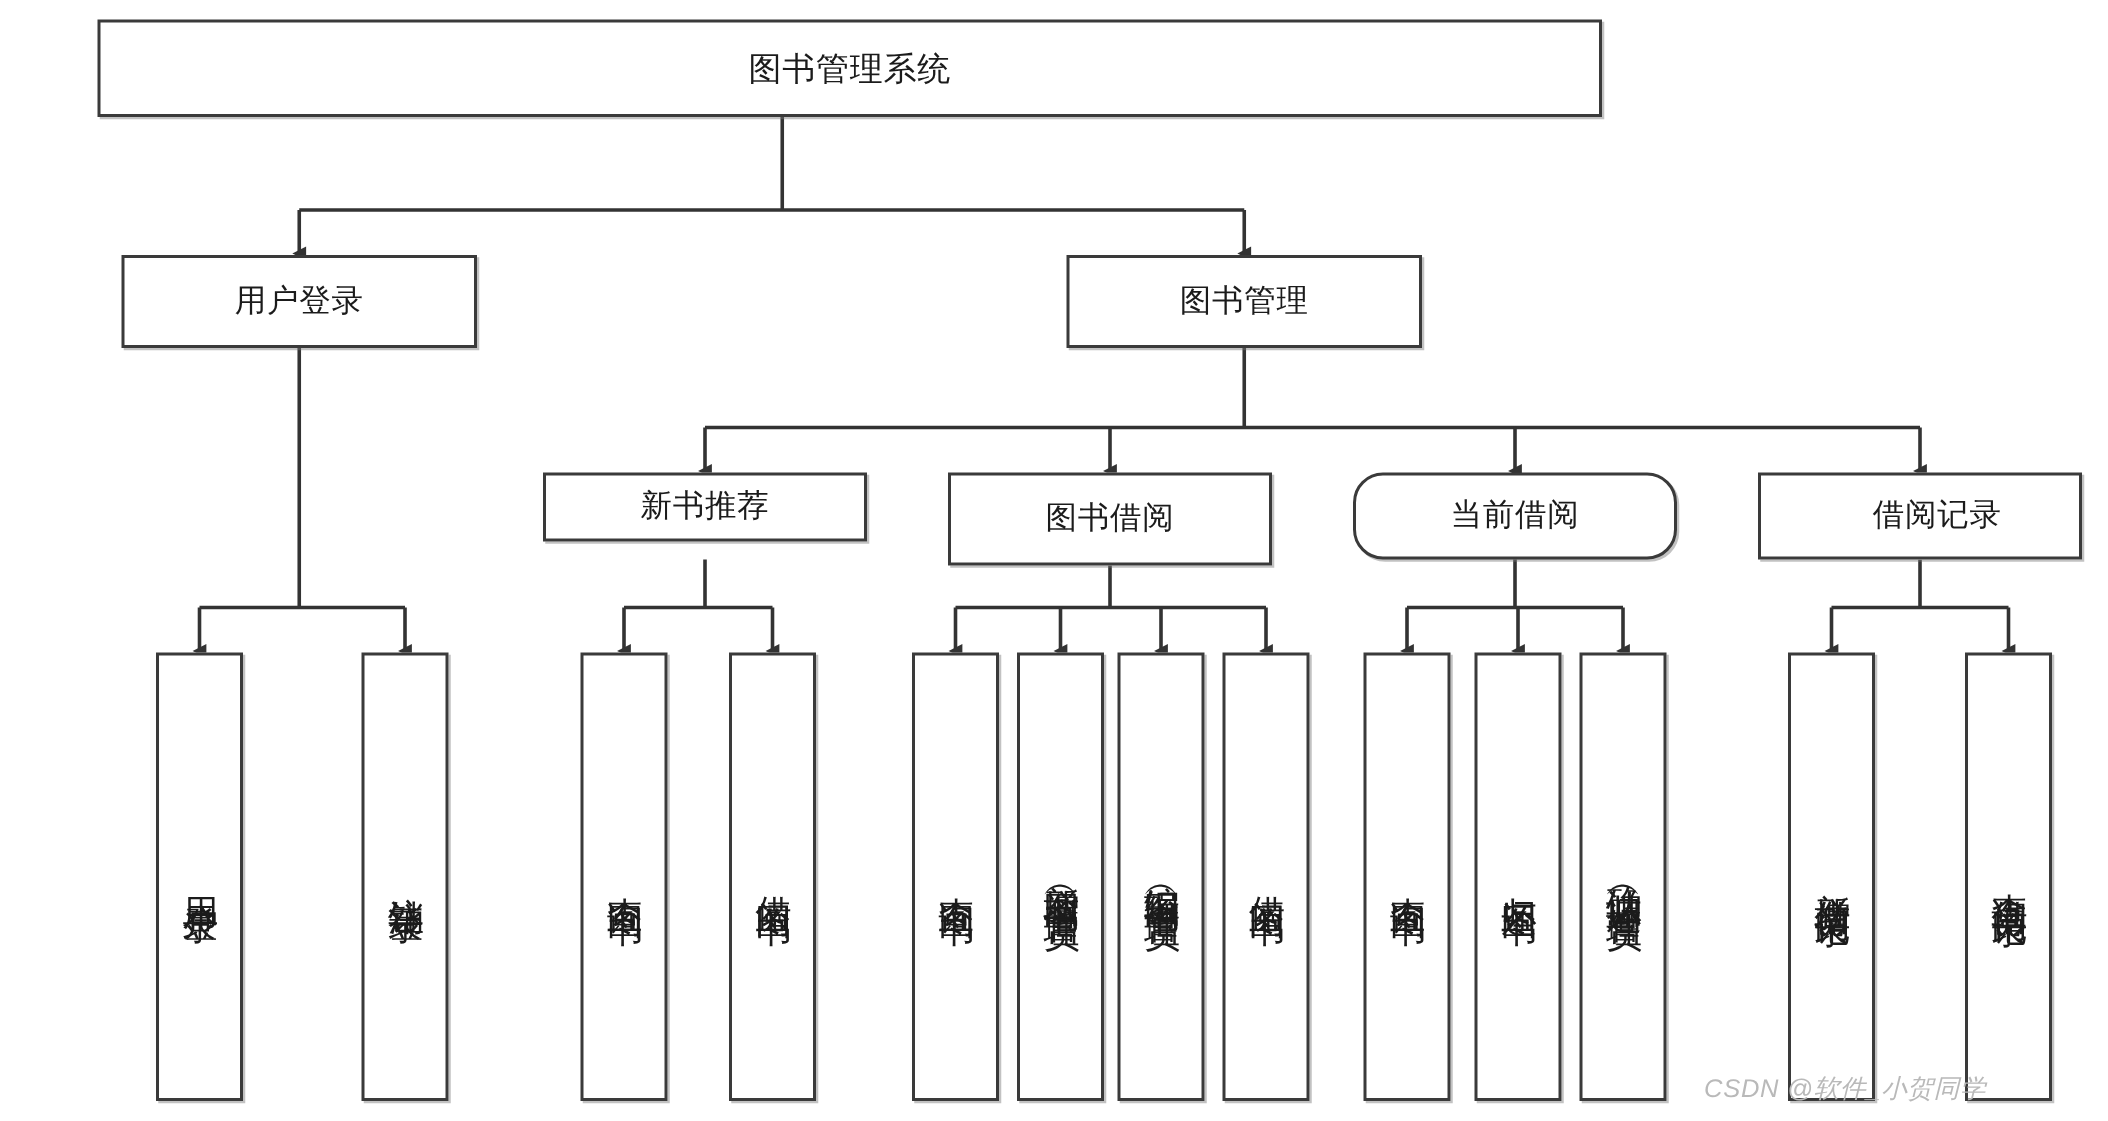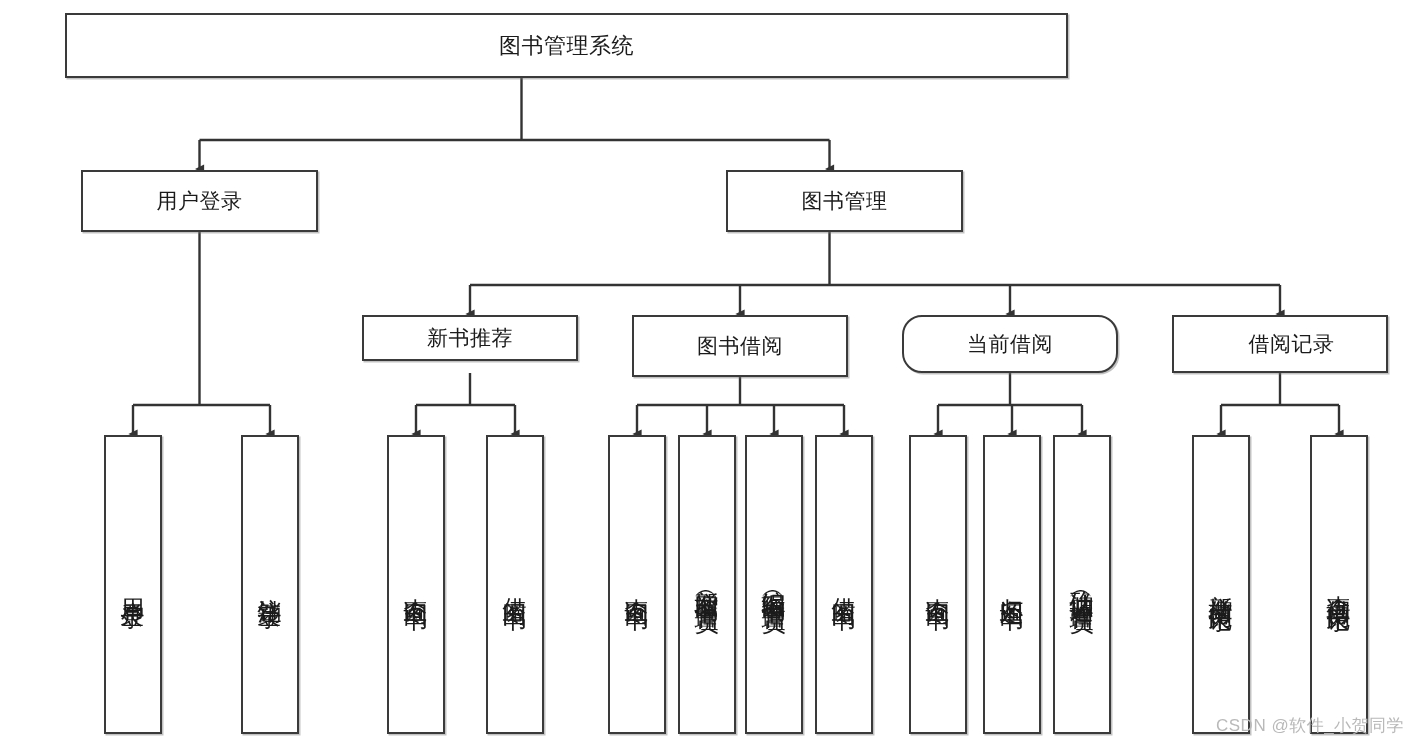--- a/index.html
+++ b/index.html
@@ -115,21 +115,21 @@
       </g>
   </svg>
 
   <div id="nodes-layer">
       <div class="node level-1" style="left: 20px; top: 13px; width: 1003px; height: 65px; margin-left: 45px;">
         <span class="node-label">图书管理系统</span>
       </div>
       <div class="node level-2" style="left: 81px; top: 170px; width: 237px; height: 62px;">
         <span class="node-label">用户登录</span>
       </div>
-      <div class="node level-2" style="left: 711px; top: 170px; width: 237px; height: 62px; margin-left: 15px;">
+      <div class="node level-2" style="left: 711px; top: 170px; width: 237px; height: 62px;">
         <span class="node-label">图书管理</span>
       </div>
       <div class="node level-3" style="left: 362px; top: 315px; width: 216px; height: 46px;">
         <span class="node-label">新书推荐</span>
       </div>
       <div class="node level-3" style="left: 632px; top: 315px; width: 216px; height: 62px;">
         <span class="node-label">图书借阅</span>
       </div>
       <div class="node level-3" style="left: 902px; top: 315px; width: 216px; height: 58px; border-radius: 20px;">
         <span class="node-label">当前借阅</span>
@@ -171,15 +171,15 @@
         <span class="node-label">确认归还（管理员）</span>
       </div>
       <div class="node level-4 leaf" style="left: 1192px; top: 435px; width: 58px; height: 299px;">
         <span class="node-label">新增借阅记录</span>
       </div>
       <div class="node level-4 leaf" style="left: 1310px; top: 435px; width: 58px; height: 299px;">
         <span class="node-label">查询借阅记录</span>
       </div>
     </div>
 
-  <div class="watermark" style="left: 1216px; top: 714px;">CSDN @软件_小贺同学</div>
+  <div class="watermark" style="left: 1136px; top: 714px; font-style: italic;">CSDN @软件_小贺同学</div>
 
 </div>
 
 </body></html>

